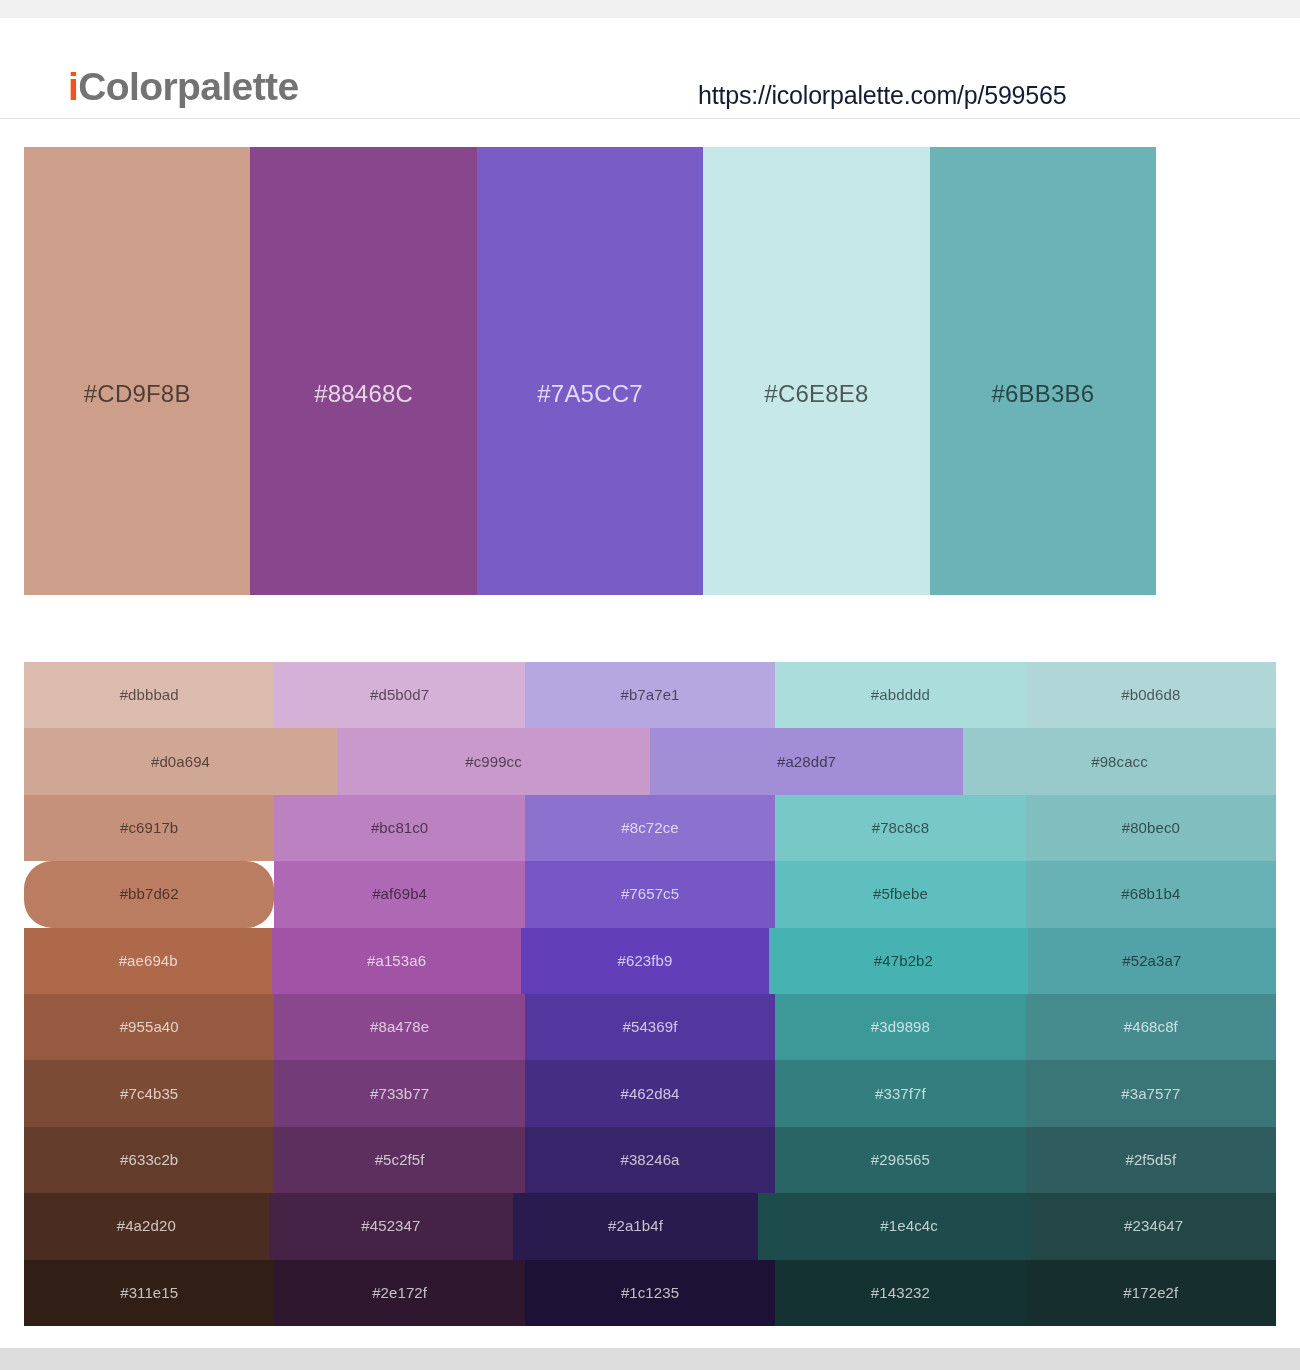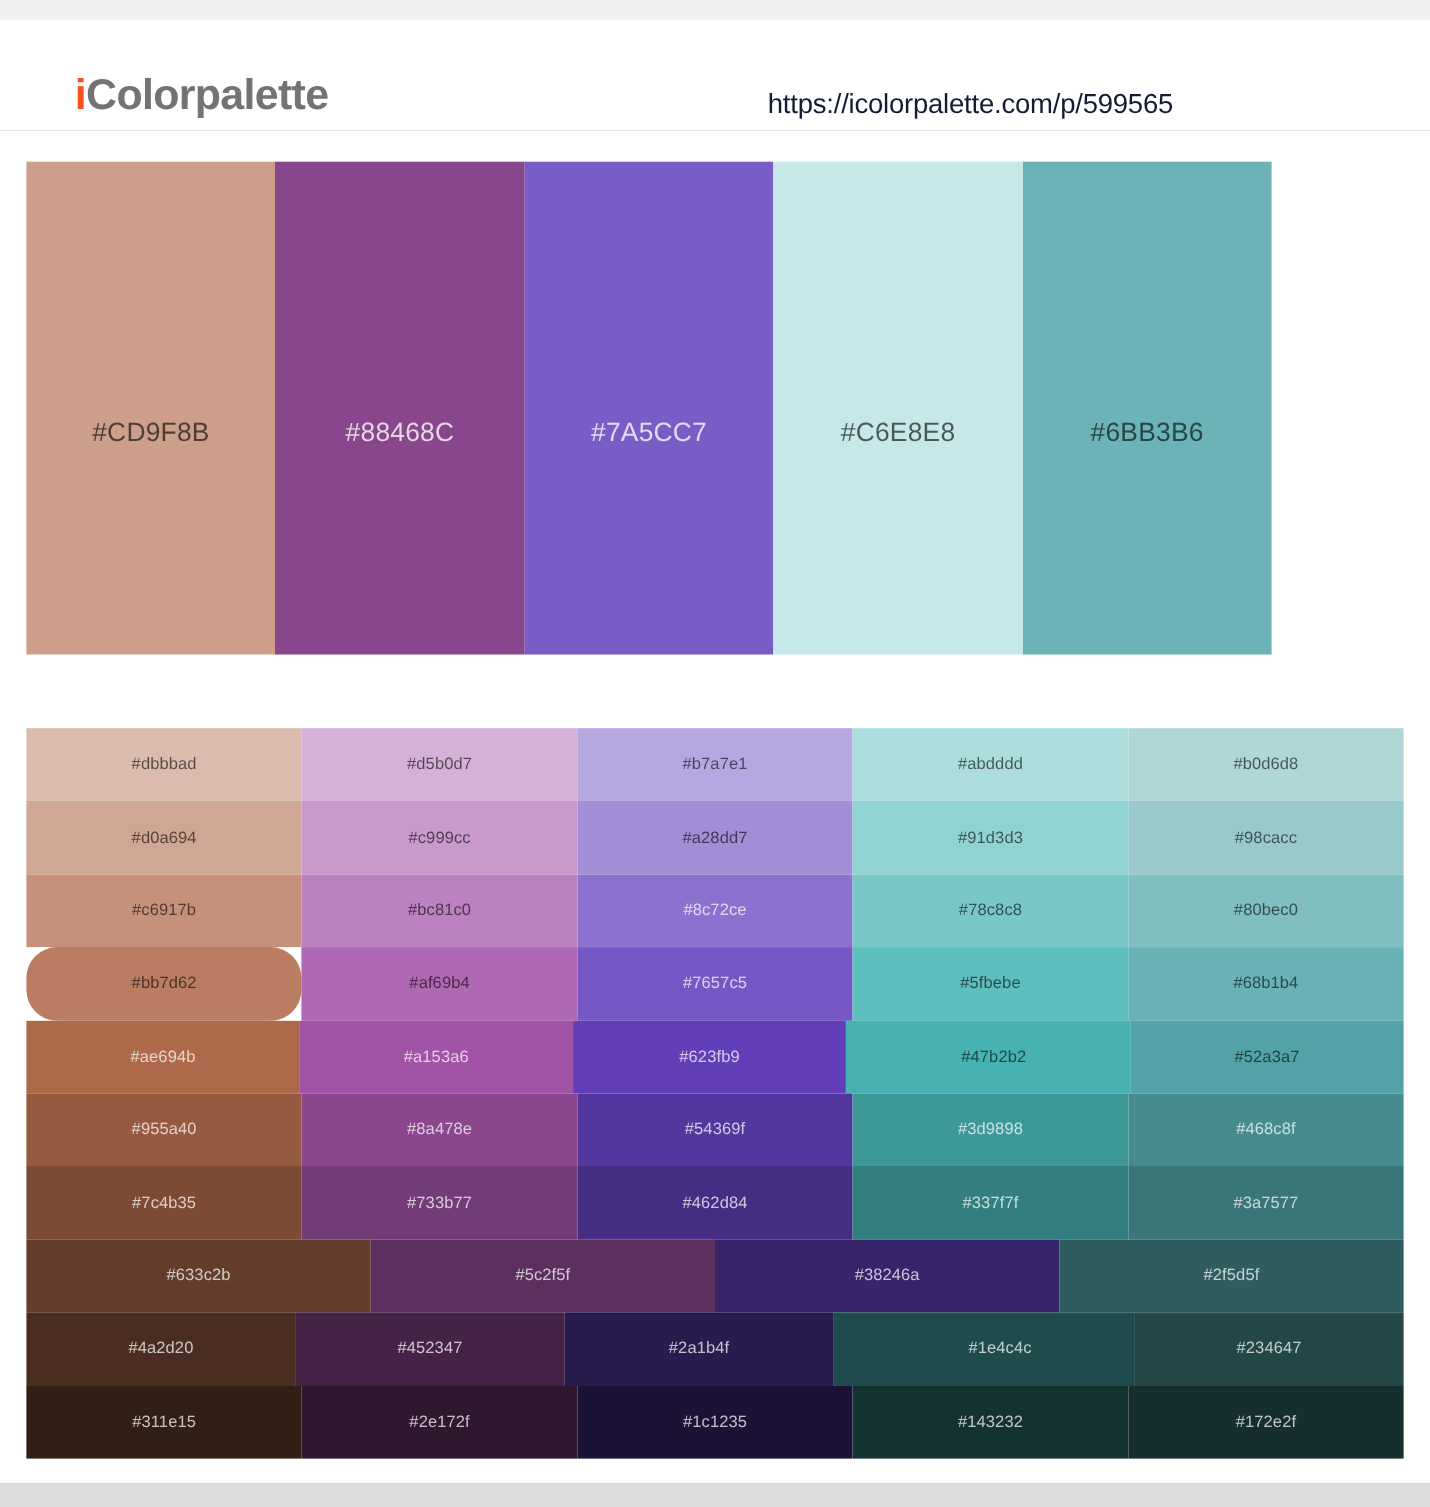--- a/index.html
+++ b/index.html
@@ -146,21 +146,20 @@
       <div class="shade-cell dark" style="background: rgb(219, 187, 173);">#dbbbad</div>
       <div class="shade-cell dark" style="background: rgb(213, 176, 215);">#d5b0d7</div>
       <div class="shade-cell dark" style="background: rgb(183, 167, 225);">#b7a7e1</div>
       <div class="shade-cell dark" style="background: rgb(171, 221, 221);">#abdddd</div>
       <div class="shade-cell dark" style="background: rgb(176, 214, 216);">#b0d6d8</div>
     </div>
     <div class="shade-row">
       <div class="shade-cell dark" style="background: rgb(208, 166, 148);">#d0a694</div>
       <div class="shade-cell dark" style="background: rgb(201, 153, 204);">#c999cc</div>
       <div class="shade-cell dark" style="background: rgb(162, 141, 215);">#a28dd7</div>
-      <div class="shade-cell dark" style="background: rgb(145, 211, 211);">#91d3d3</div>
       <div class="shade-cell dark" style="background: rgb(152, 202, 204);">#98cacc</div>
     </div>
     <div class="shade-row">
       <div class="shade-cell dark" style="background: rgb(198, 145, 123);">#c6917b</div>
       <div class="shade-cell dark" style="background: rgb(188, 129, 192);">#bc81c0</div>
       <div class="shade-cell light" style="background: rgb(140, 114, 206);">#8c72ce</div>
       <div class="shade-cell dark" style="background: rgb(120, 200, 200);">#78c8c8</div>
       <div class="shade-cell dark" style="background: rgb(128, 190, 192);">#80bec0</div>
     </div>
     <div class="shade-row">
@@ -188,20 +187,21 @@
       <div class="shade-cell light" style="background: rgb(124, 75, 53);">#7c4b35</div>
       <div class="shade-cell light" style="background: rgb(115, 59, 119);">#733b77</div>
       <div class="shade-cell light" style="background: rgb(70, 45, 132);">#462d84</div>
       <div class="shade-cell light" style="background: rgb(51, 127, 127);">#337f7f</div>
       <div class="shade-cell light" style="background: rgb(58, 117, 119);">#3a7577</div>
     </div>
     <div class="shade-row">
       <div class="shade-cell light" style="background: rgb(99, 60, 43);">#633c2b</div>
       <div class="shade-cell light" style="background: rgb(92, 47, 95);">#5c2f5f</div>
       <div class="shade-cell light" style="background: rgb(56, 36, 106);">#38246a</div>
+      <div class="shade-cell light" style="background: rgb(41, 101, 101);">#296565</div>
       <div class="shade-cell light" style="background: rgb(47, 93, 95);">#2f5d5f</div>
     </div>
     <div class="shade-row">
       <div class="shade-cell light" style="background: rgb(74, 45, 32);">#4a2d20</div>
       <div class="shade-cell light" style="background: rgb(69, 35, 71);">#452347</div>
       <div class="shade-cell light" style="background: rgb(42, 27, 79);">#2a1b4f</div>
       <div class="shade-cell light" style="background: rgb(30, 76, 76); padding-left: 29px;">#1e4c4c</div>
       <div class="shade-cell light" style="background: rgb(35, 70, 71);">#234647</div>
     </div>
     <div class="shade-row">

